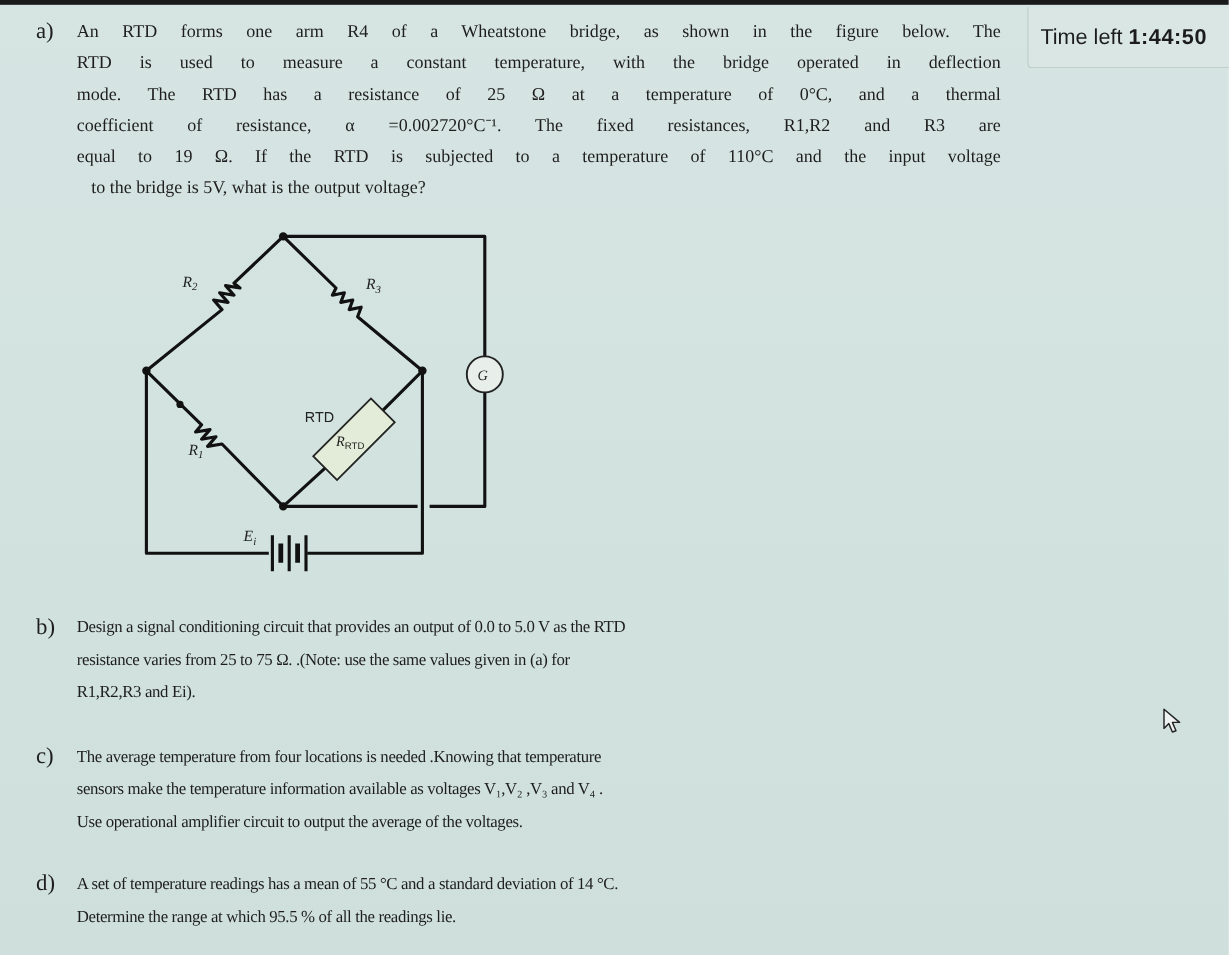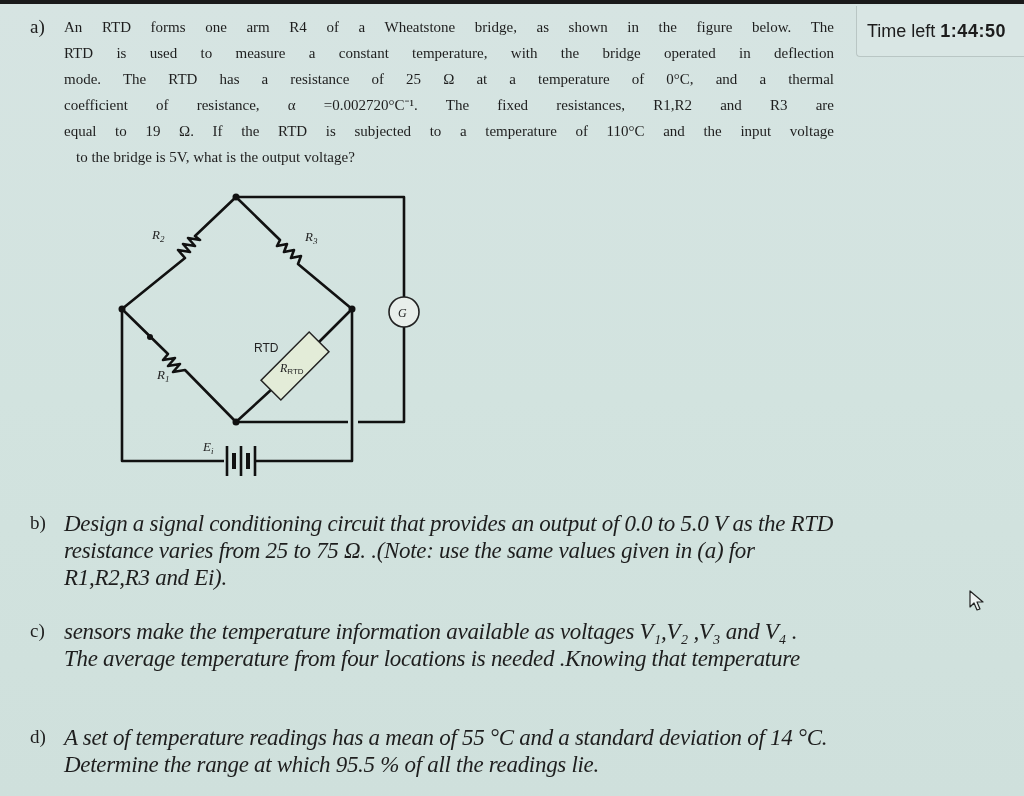--- a/index.html
+++ b/index.html
@@ -30,23 +30,22 @@
     .q-text {
       font-size: 15px; line-height: 26px;
     }
     #qa { top: 10px; }
     #qa .q-text { width: 770px; text-align: justify; }
     #qa .q-text .ln { display: block; text-align: justify; text-align-last: justify; }
     #qa .q-text .ln.last { text-align-last: left; margin-left: 12px; }
     #qb { top: 506px; }
     #qb .q-text, #qc .q-text, #qd .q-text {
       font-family: "Liberation Serif", serif;
-      font-size: 23px; line-height: 27px;
+      font-size: 14px; line-height: 27px;
       letter-spacing: -0.3px;
-      font-style: italic;
     }
     #qc { top: 614px; }
     #qd { top: 720px; }
     .ln { display: block; white-space: nowrap; }
     .timer {
       position: absolute; left: 856px; top: 6px; width: 168px; height: 50px;
       border: 1px solid #b9c6c4; border-top: none; border-right: none;
       border-radius: 0 0 0 4px;
       background: #d9e6e4;
       font-family: "Liberation Sans", sans-serif;
@@ -131,22 +130,23 @@
     <div class="q-text">
       <span class="ln">Design a signal conditioning circuit that provides an output of 0.0 to 5.0 V as the RTD</span>
       <span class="ln">resistance varies from 25 to 75 Ω. .(Note: use the same values given in (a) for</span>
       <span class="ln">R1,R2,R3 and Ei).</span>
     </div>
   </div>
 
   <div class="q" id="qc">
     <div class="q-letter">c)</div>
     <div class="q-text">
+      <span class="ln">The average temperature from four locations is needed .Knowing that temperature</span>
       <span class="ln">sensors make the temperature information available as voltages V₁,V₂ ,V₃ and  V₄ .</span>
-      <span class="ln">The average temperature from four locations is needed .Knowing that temperature</span>
+      <span class="ln">Use operational amplifier circuit to output the average of the voltages.</span>
     </div>
   </div>
 
   <div class="q" id="qd">
     <div class="q-letter">d)</div>
     <div class="q-text">
       <span class="ln">A set of temperature readings has a mean of 55 °C  and a standard deviation of 14 °C.</span>
       <span class="ln">Determine the range at which 95.5 % of all the readings lie.</span>
     </div>
   </div>

